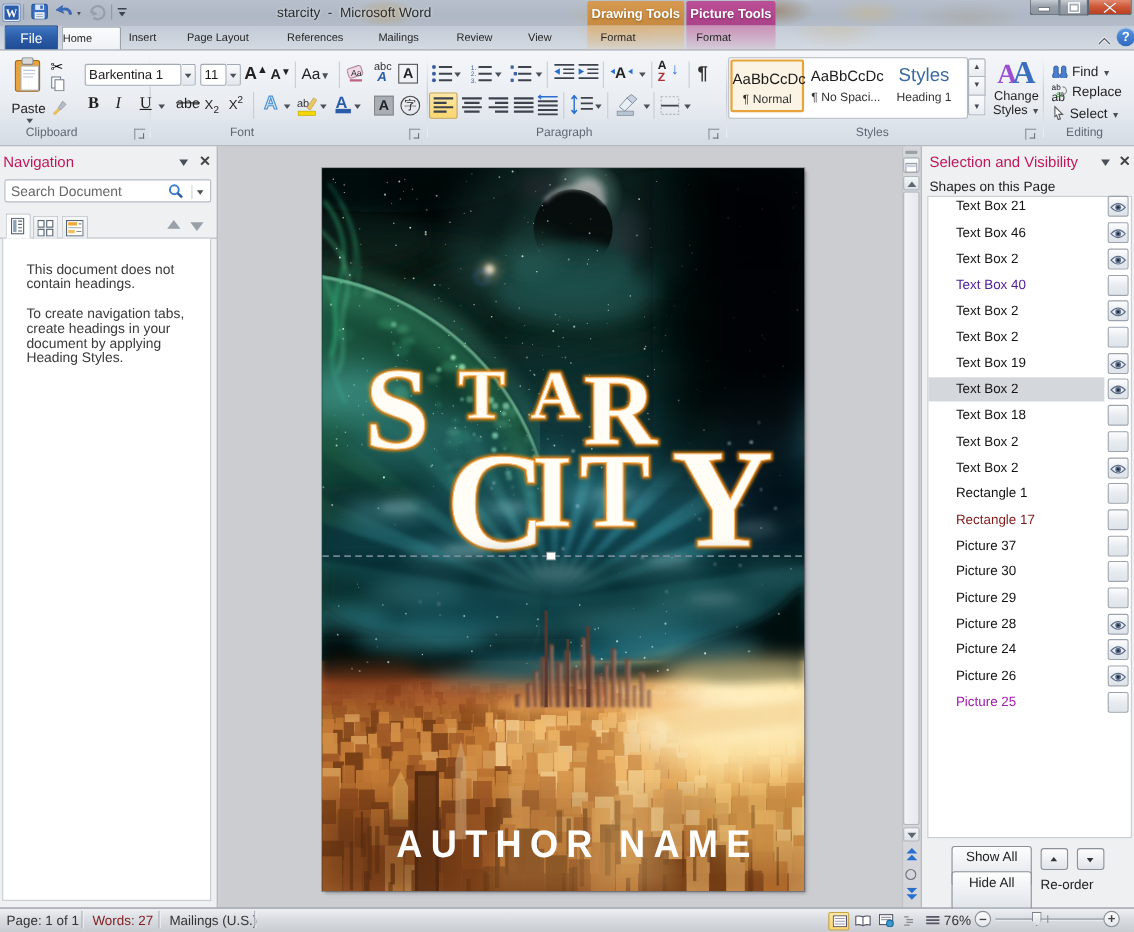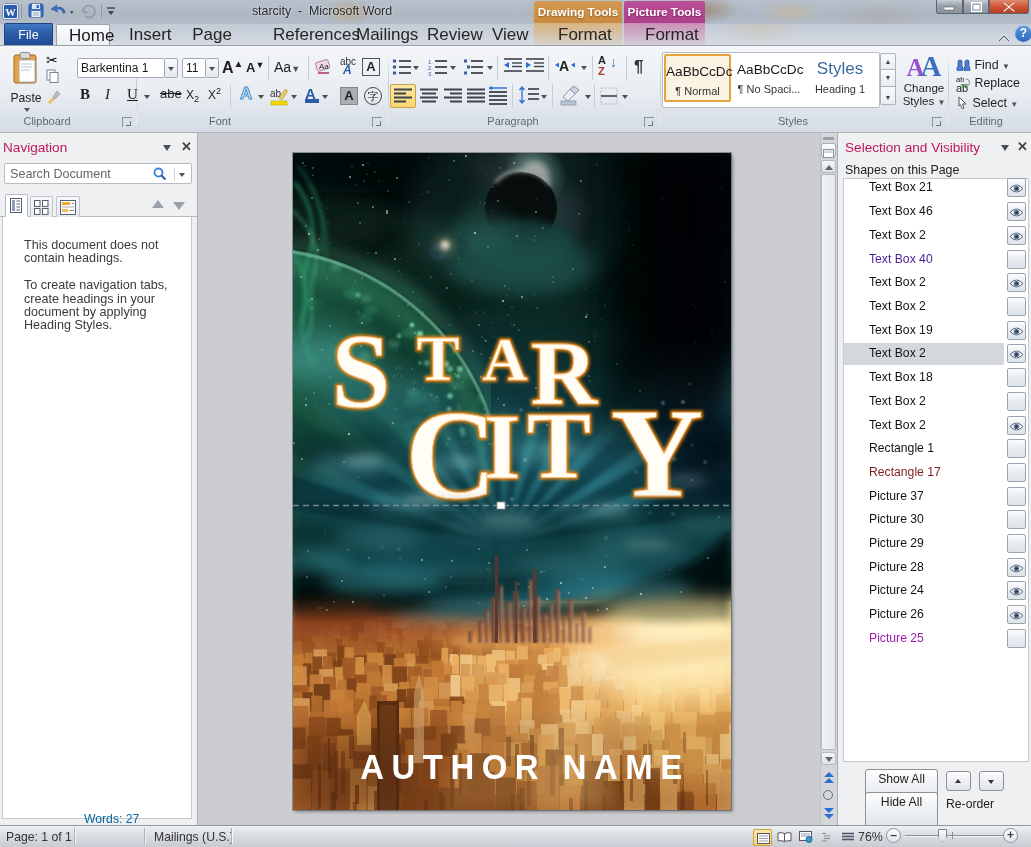--- a/index.html
+++ b/index.html
@@ -12,21 +12,21 @@
   radial-gradient(50px 20px at 705px 10px, rgba(150,120,90,.65), rgba(150,120,90,0) 70%),
   radial-gradient(45px 18px at 790px 12px, rgba(200,182,150,.6), rgba(200,182,150,0) 70%),
   radial-gradient(70px 22px at 880px 16px, rgba(170,160,150,.4), rgba(170,160,150,0) 70%),
   linear-gradient(#b7c0cb,#aeb8c4 60%,#b3bcc8);}
 #tabrow{left:0;top:24px;width:1031px;height:21px;
  background:
   radial-gradient(60px 30px at 560px 0px, rgba(205,188,155,.5), rgba(205,188,155,0) 70%),
   radial-gradient(60px 30px at 760px 0px, rgba(205,188,155,.45), rgba(205,188,155,0) 70%),
   linear-gradient(#c3cbd6,#d4dae2);}
 #ribbonline{left:0;top:45px;width:1031px;height:1px;background:#98a0aa}
-.tab{position:absolute;top:24px;height:21px;line-height:21px;text-align:center;font-size:17px;color:#262626;padding:0 12px}
+.tab{position:absolute;top:24px;height:21px;line-height:21px;font-size:10px;color:#262626;padding:0 0}
 .tabsel{background:linear-gradient(#fbfcfd,#eef1f5);border:1px solid #9aa1ab;border-bottom:none;border-radius:2px 2px 0 0;color:#1a1a1a}
 #filetab{left:4px;top:23px;width:49px;height:22px;background:linear-gradient(#4179c4,#2c5da8 45%,#1f4c94);border-radius:2px 2px 0 0;color:#fff;font-size:12.6px;text-align:center;line-height:22px;border:1px solid #1c4483;border-bottom:none}
 .ctxhdr{position:absolute;top:1px;height:22px;text-align:center;font-size:11.8px;font-weight:bold;color:#fff;line-height:22px;text-shadow:0 1px 2px rgba(100,60,0,.6)}
 #dtools{left:534px;width:88px;background:linear-gradient(#d59a51,#c88a40);border-radius:2px 2px 0 0}
 #ptools{left:624px;width:81px;background:linear-gradient(#bb4f97,#ac4289);border-radius:2px 2px 0 0;text-shadow:0 1px 2px rgba(90,0,60,.6)}
 #dtoolsb{left:534px;top:23px;width:88px;height:22px;background:linear-gradient(rgba(222,178,120,.85),rgba(226,196,150,.25))}
 #ptoolsb{left:624px;top:23px;width:81px;height:22px;background:linear-gradient(rgba(205,130,175,.8),rgba(215,170,195,.25))}
 #wintitle{left:172px;top:4px;width:300px;height:16px;text-align:center;font-size:12.4px;color:#2b2b2b;text-shadow:0 0 3px #e8ecf2}
 
 #winbtns{left:936px;top:0;width:90px;height:14px}
@@ -1867,21 +1867,21 @@
 <div class="pbtn abs" style="left:946px;top:771px;width:25px;height:20px">
     <div class="dar" style="left:8px;top:7px;transform:rotate(180deg);border-top-color:#333"></div>
   </div>
 <div class="pbtn abs" style="left:979px;top:771px;width:25px;height:20px">
     <div class="dar" style="left:8px;top:8px;border-top-color:#333"></div>
   </div>
 <div class="abs" style="left:946px;top:797px;font-size:12.2px;color:#222">Re-order</div>
 <div id="statusbar" class="abs"></div>
 <div class="abs" style="left:6px;top:830px;font-size:12.2px;color:#333">Page: 1 of 1</div>
 <div class="ssep abs" style="left:74px;top:828px"></div>
-<div class="abs" style="left:84px;top:812px;font-size:12.2px;color:#0369a1">Words: 27</div>
+<div class="abs" style="left:84px;top:830px;font-size:12.2px;color:#7f1d1d">Words: 27</div>
 <div class="ssep abs" style="left:144px;top:828px"></div>
 <div class="abs" style="left:154px;top:830px;font-size:12.2px;color:#333">Mailings (U.S.)</div>
 <div class="ssep abs" style="left:231px;top:828px"></div>
 <div class="vwbtn abs" style="left:753px;background:linear-gradient(#fde8a8,#fbd66e);border:1px solid #c8a244"><svg width="13" height="11" viewBox="0 0 13 11" style="margin:2px 0 0 3px">
       <rect x="0.5" y="0.5" width="12" height="10" fill="#fff" stroke="#556"></rect>
       <line x1="2" y1="3" x2="11" y2="3" stroke="#99a"></line>
       <line x1="2" y1="5.5" x2="11" y2="5.5" stroke="#99a"></line>
       <line x1="2" y1="8" x2="11" y2="8" stroke="#99a"></line>
     </svg></div>
 <div class="vwbtn abs" style="left:775px"><svg width="15" height="11" viewBox="0 0 15 11" style="margin:3px 0 0 2px">

